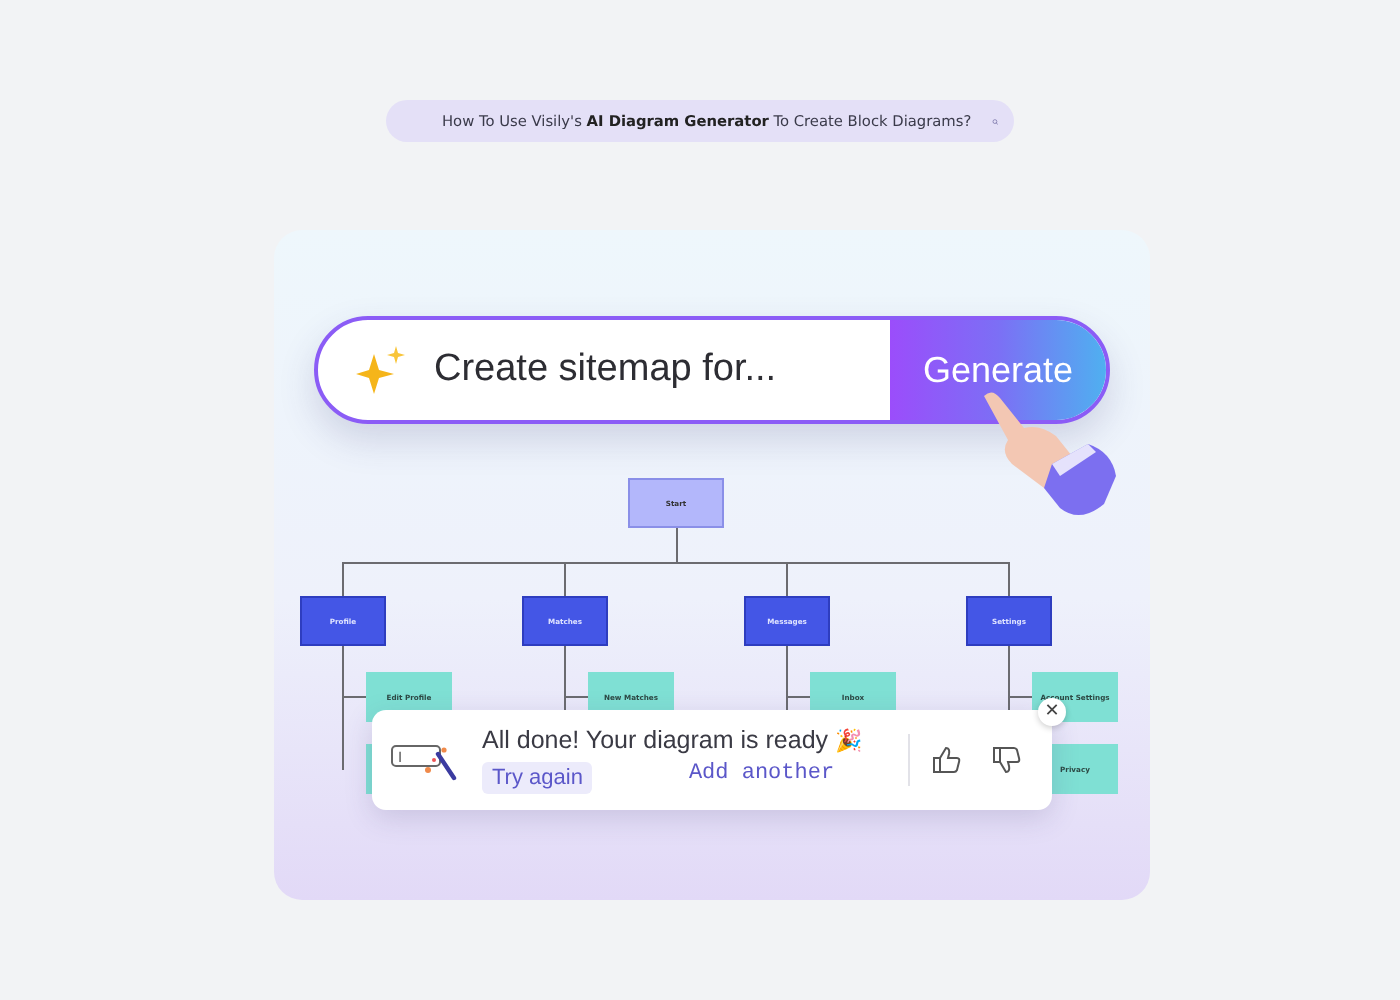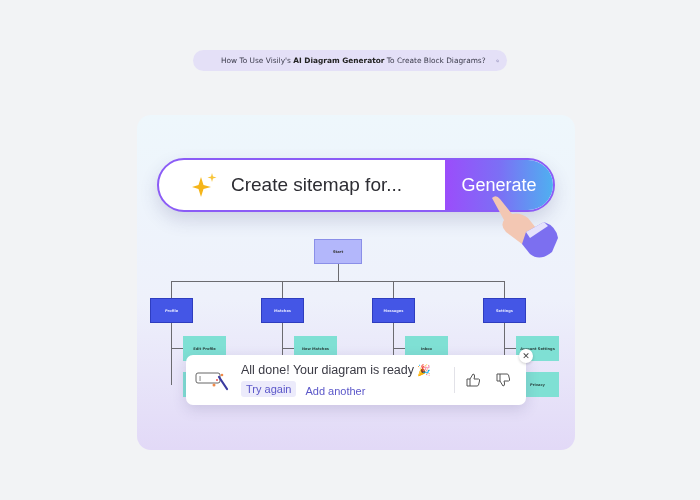--- a/index.html
+++ b/index.html
@@ -10,41 +10,41 @@
     background: #e4e0f7; display: flex; align-items: center; justify-content: flex-end; padding-right: 8px; }
   .topbar-text { font-size: 7.4px; color: #3a3a4a; margin-right: 10px; white-space: nowrap; margin-left: 28px; }
   .topbar-text b { font-weight: bold; color: #222; }
   .topbar .search-ic { width: 14px; height: 14px; }
 
   .card { position: absolute; left: 137px; top: 115px; width: 438px; height: 335px; border-radius: 14px;
     background: linear-gradient(180deg, #eef7fc 0%, #eef1fb 55%, #e2d9f7 100%); overflow: visible; }
 
   .prompt { position: absolute; left: 157px; top: 158px; width: 398px; height: 54px; border-radius: 27px;
     background: #fff; border: 2px solid #8b5cf6; box-shadow: 0 8px 18px rgba(60,60,120,0.18); overflow: hidden; display: flex; }
-  .prompt-left { flex: 1; display: flex; align-items: center; padding-left: 32px; }
+  .prompt-left { flex: 1; display: flex; align-items: center; padding-left: 18px; }
   .prompt-text { font-family: "Liberation Sans", sans-serif; font-size: 19px; color: #2d2d33; margin-left: 12px; }
   .gen-btn { width: 108px; height: 100%; background: linear-gradient(90deg, #9b4dfb 0%, #7c6ff5 50%, #4fb0f0 100%);
     display: flex; align-items: center; justify-content: center; color: #fff; font-family: "Liberation Sans", sans-serif; font-size: 18px; cursor: pointer; }
 
   .hand { position: absolute; left: 486px; top: 192px; width: 74px; height: 70px; }
 
   .node { position: absolute; display: flex; align-items: center; justify-content: center; font-size: 3.6px; font-weight: bold; }
   .node.root { background: #b3b7fb; border: 1px solid #8a8fe8; color: #333; }
   .node.l1 { background: #4456e6; border: 1px solid #2e3dbf; color: #dfe3ff; }
   .node.l2 { background: #7fe0d4; color: #2d4a45; }
   .line { position: absolute; background: #6b6b70; }
 
   .toast { position: absolute; left: 186px; top: 355px; width: 340px; height: 50px; border-radius: 7px; background: #fff;
     box-shadow: 0 4px 14px rgba(70,60,120,0.18); display: flex; align-items: center; }
   .toast-ic { width: 36px; height: 26px; margin-left: 9px; }
   .toast-body { margin-left: 10px; }
   .toast-title { font-family: "Liberation Sans", sans-serif; font-size: 12.5px; color: #3a3a44; display: flex; align-items: center; }
-  .toast-actions { display: flex; margin-top: 4px; align-items: flex-end; }
+  .toast-actions { display: flex; margin-top: 4px; align-items: flex-start; gap: 39px; }
   .try { background: #ecebfb; color: #5b57c9; font-family: "Liberation Sans", sans-serif; font-size: 11px; padding: 2px 5px; border-radius: 3px; }
-  .add { color: #5b57c9; font-family: Liberation Sans, sans-serif; font-size: 11px; margin-left: 9px; }
+  .add { color: #5b57c9; font-family: Liberation Mono, monospace; font-size: 11px; margin-left: 9px; }
   .toast-sep { position: absolute; left: 268px; top: 12px; width: 1px; height: 26px; background: #e2e2e8; }
   .thumb { position: absolute; top: 17px; width: 16px; height: 16px; }
   .close { position: absolute; left: 333px; top: -6px; width: 14px; height: 14px; border-radius: 50%; background: #fff;
     box-shadow: 0 1px 3px rgba(0,0,0,0.2); display: flex; align-items: center; justify-content: center; font-size: 9px; color: #444; }
 </style>
 </head>
 <body>
 
 <div class="topbar">
   <span class="topbar-text"><span>How To Use Visily's </span><b>AI Diagram Generator</b><span> To Create Block Diagrams?</span></span>

